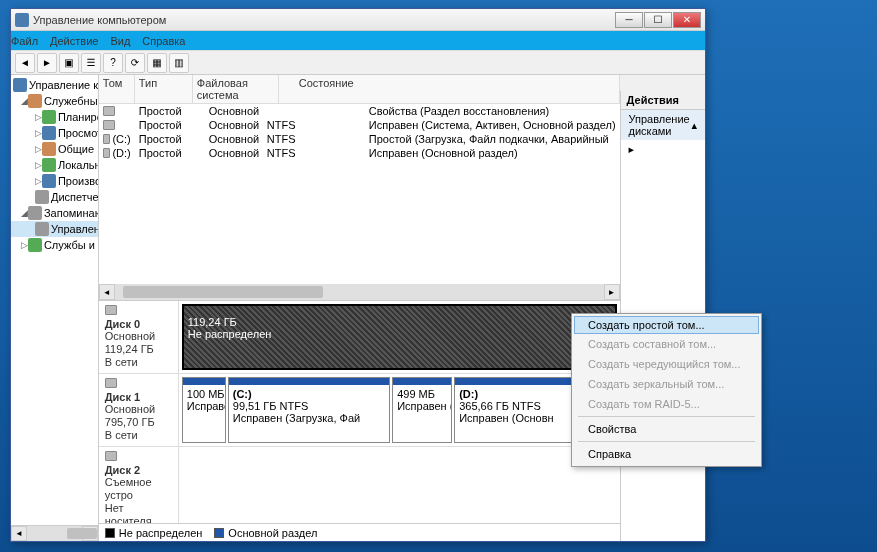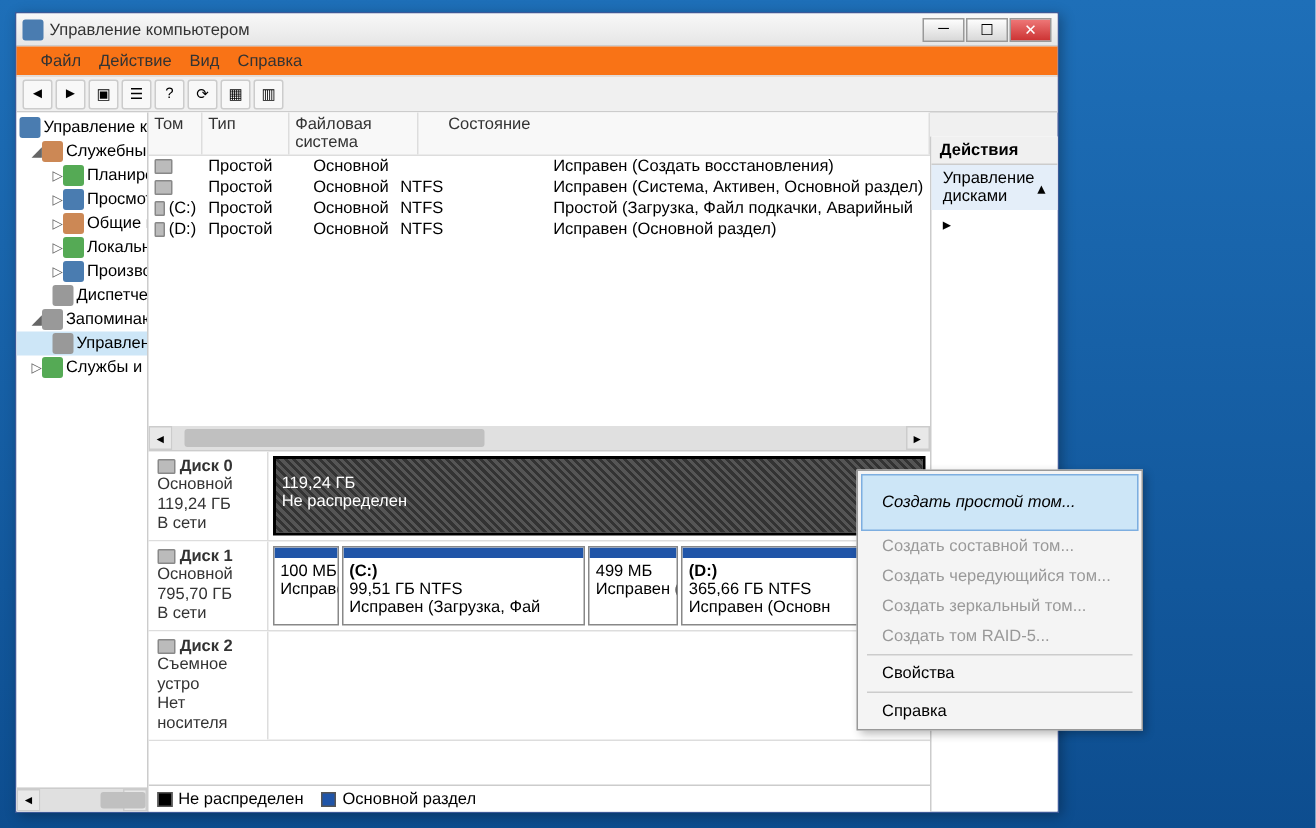--- a/index.html
+++ b/index.html
@@ -6,21 +6,21 @@
 body { background: linear-gradient(180deg, #1e6fb8 0%, #0d4d8f 100%); width: 877px; height: 552px; position: relative; overflow: hidden; }
 .window { position: absolute; left: 10px; top: 8px; width: 696px; height: 534px; background: #f0f0f0; border: 1px solid #3b5998; box-shadow: 2px 2px 8px rgba(0,0,0,.3); }
 .titlebar { height: 22px; background: linear-gradient(180deg, #f8f8f8 0%, #e6e6e6 100%); display: flex; align-items: center; padding: 0 4px; border-bottom: 1px solid #ccc; }
 .title-icon { width: 14px; height: 14px; background: #4a7cb0; border-radius: 2px; margin-right: 4px; }
 .title-text { flex: 1; color: #333; }
 .win-btns { display: flex; gap: 1px; }
 .win-btn { width: 28px; height: 16px; border: 1px solid #999; display: flex; align-items: center; justify-content: center; font-size: 10px; cursor: pointer; }
 .win-min { background: linear-gradient(180deg,#fdfdfd,#d8d8d8); }
 .win-max { background: linear-gradient(180deg,#fdfdfd,#d8d8d8); }
 .win-close { background: linear-gradient(180deg,#e77,#c33); color: #fff; }
-.menubar { height: 20px; background: #f97316; display: flex; align-items: center; padding: 0 16px; gap: 12px; border-bottom: 1px solid #ddd; }
+.menubar { height: 20px; background: #0ea5e9; display: flex; align-items: center; padding: 0 0; gap: 12px; border-bottom: 1px solid #ddd; }
 .menubar span { color: #333; cursor: pointer; }
 .toolbar { height: 24px; background: #f0f0f0; display: flex; align-items: center; padding: 2px 4px; gap: 2px; border-bottom: 1px solid #ccc; }
 .tbtn { width: 20px; height: 20px; border: 1px solid #ccc; background: #f8f8f8; border-radius: 2px; display: flex; align-items: center; justify-content: center; cursor: pointer; font-size: 10px; }
 .content { display: flex; height: calc(100% - 66px); }
 .tree-pane { width: 152px; background: #fff; border-right: 1px solid #ccc; overflow: hidden; position: relative; }
 .tree { padding: 2px 0; }
 .tree-item { display: flex; align-items: center; padding: 1px 2px; white-space: nowrap; cursor: pointer; }
 .tree-item.sel { background: #cde6f7; }
 .tw { width: 10px; text-align: center; color: #666; font-size: 9px; }
 .ti { width: 14px; height: 14px; margin-right: 2px; background: #6a9; border-radius: 2px; flex-shrink: 0; }
@@ -39,40 +39,40 @@
 .c-tom { width: 36px; } .c-ras { width: 70px; } .c-tip { width: 58px; } .c-fs { width: 86px; } .c-st { flex: 1; margin-left: 16px; }
 .vt-row .c-tom { display: flex; align-items: center; gap: 2px; }
 .disk-ico { width: 12px; height: 10px; background: #bbb; border: 1px solid #888; border-radius: 1px; }
 .vt-scroll { height: 16px; background: #f0f0f0; display: flex; }
 .vt-scroll .sb { flex: 1; background: #e0e0e0; position: relative; }
 .vt-scroll .thumb { position: absolute; left: 8px; width: 200px; top: 2px; bottom: 2px; background: #c0c0c0; border-radius: 2px; }
 .vt-scroll .arr { width: 16px; background: #e8e8e8; border: 1px solid #ccc; display: flex; align-items: center; justify-content: center; font-size: 8px; }
 .disk-area { flex: 1; overflow: hidden; position: relative; }
 .disk-row { display: flex; border-bottom: 1px solid #ddd; min-height: 58px; }
 .disk-head { width: 80px; padding: 4px 6px; background: #fff; border-right: 1px solid #ddd; }
-.disk-head .dh-name { display: flex; align-items: center; gap: 3px; font-weight: bold; color: #333; }
+.disk-head .dh-name { display: flex; gap: 3px; font-weight: bold; color: #333; flex-direction: column; }
 .disk-head .dh-line { color: #333; line-height: 13px; }
 .disk-parts { flex: 1; display: flex; padding: 3px; gap: 2px; }
 .part { border: 1px solid #888; background: #fff; padding: 2px 4px; overflow: hidden; position: relative; }
 .part .pbar { position: absolute; top: 0; left: 0; right: 0; height: 7px; }
 .part .pcontent { margin-top: 8px; line-height: 12px; white-space: nowrap; }
 .part.sel { background: repeating-linear-gradient(45deg,#555,#555 2px,#333 2px,#333 4px); color: #fff; border: 2px solid #000; }
 .part.sel .pcontent { color: #fff; }
 .pbar.blue { background: #2055a8; }
 .legend { height: 18px; padding: 2px 6px; display: flex; align-items: center; gap: 12px; border-top: 1px solid #ccc; background: #fff; }
 .lg { display: flex; align-items: center; gap: 4px; }
 .lg-box { width: 10px; height: 10px; border: 1px solid #555; }
 .actions-pane { width: 148px; background: #fff; border-left: 1px solid #ccc; margin-top: 16px; }
 .ap-head { background: #f0f0f0; padding: 3px 6px; border-bottom: 1px solid #ccc; font-weight: bold; }
 .ap-item { padding: 3px 8px; display: flex; align-items: center; justify-content: space-between; cursor: pointer; }
 .ap-item.hl { background: #e4eef9; }
 .ctx-menu { position: absolute; left: 571px; top: 313px; width: 191px; background: #f4f4f4; border: 1px solid #999; box-shadow: 2px 2px 6px rgba(0,0,0,.3); z-index: 10; padding: 2px; }
 .ctx-item { padding: 4px 14px; cursor: pointer; }
 .ctx-item.dis { color: #999; }
-.ctx-item.hl { background: #cde6f7; border: 1px solid #7daee0; padding: 12px 13px; font-style: italic; }
+.ctx-item.hl { background: #cde6f7; border: 1px solid #7daee0; padding: 2px 13px; }
 .ctx-sep { height: 1px; background: #ccc; margin: 2px 4px; }
 .d2 .disk-head { width: 80px; }
 </style>
 </head>
 <body>
 
 <div class="window">
   <div class="titlebar">
     <div class="title-icon"></div>
     <div class="title-text">Управление компьютером</div>
@@ -179,21 +179,21 @@
         </div>
         <div class="vt-body">
           <div class="vt-row">
               <div class="c-tom">
                 <span class="disk-ico"></span>
                 <span></span>
               </div>
               <div class="c-ras">Простой</div>
               <div class="c-tip">Основной</div>
               <div class="c-fs"></div>
-              <div class="c-st">Исправен (Создать восстановления)</div>
+              <div class="c-st">Свойства (Раздел восстановления)</div>
             </div>
           <div class="vt-row">
               <div class="c-tom">
                 <span class="disk-ico"></span>
                 <span></span>
               </div>
               <div class="c-ras">Простой</div>
               <div class="c-tip">Основной</div>
               <div class="c-fs">NTFS</div>
               <div class="c-st">Исправен (Система, Активен, Основной раздел)</div>

